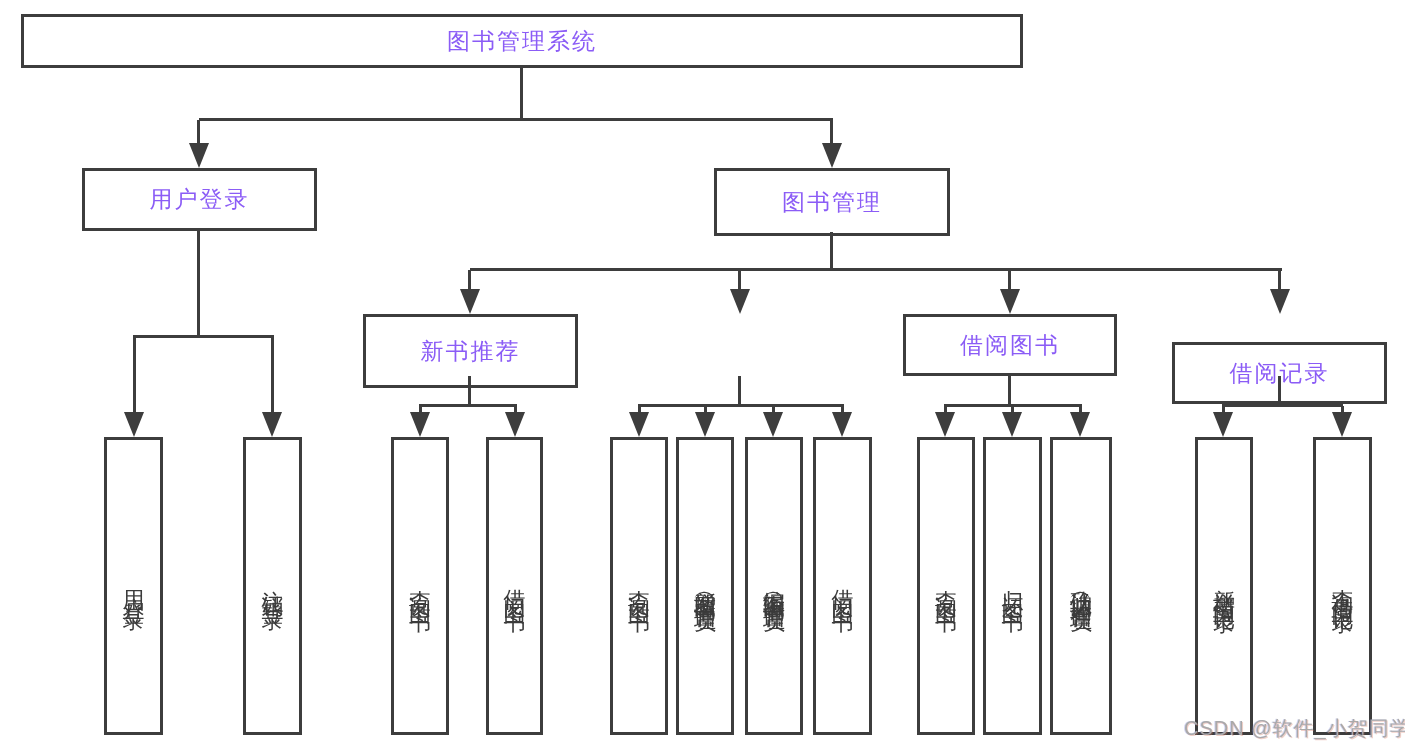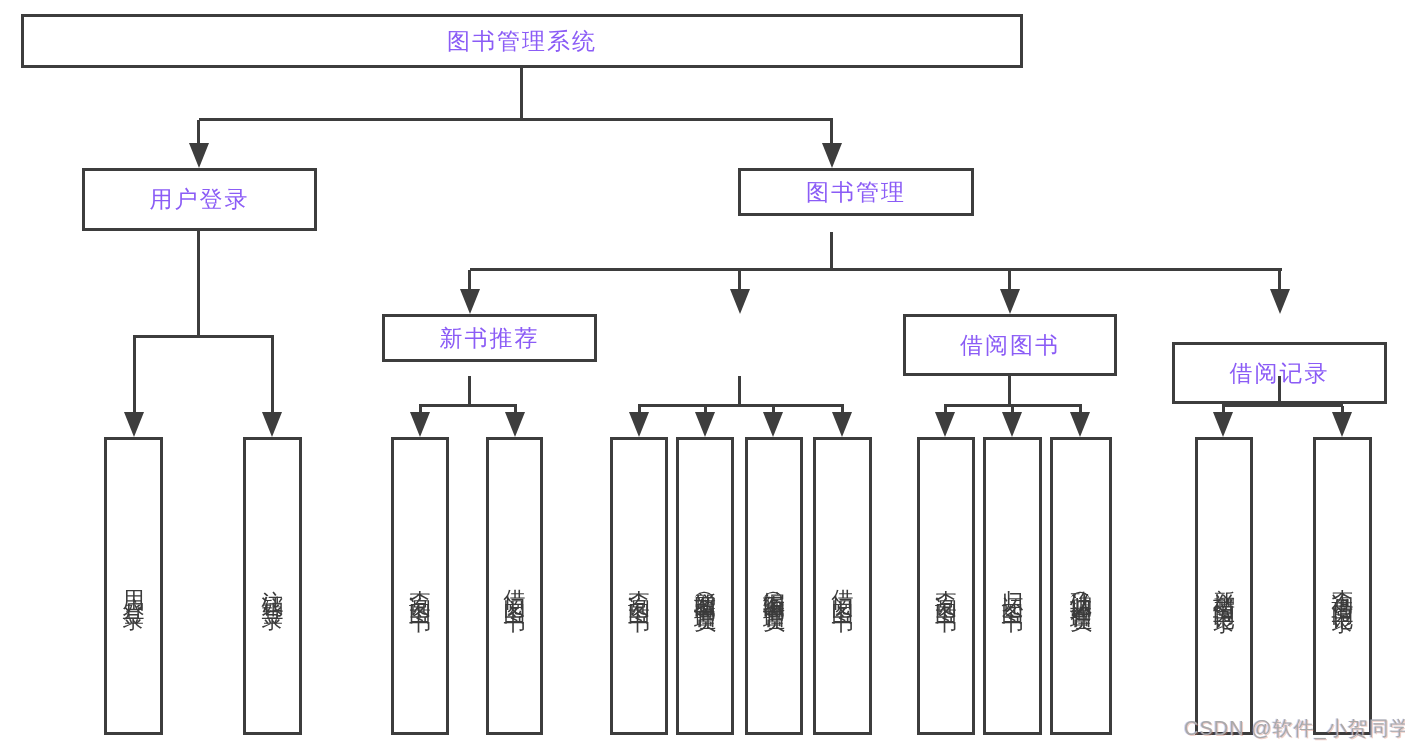--- a/index.html
+++ b/index.html
@@ -83,41 +83,41 @@
   <div class="box" style="left:21px; top:14px; width:1002px; height:54px;">图书管理系统</div>
 
   <div class="vl" style="left:520px; top:67px; height:53px;"></div>
   <div class="hl" style="left:199px; top:118px; width:634px;"></div>
   <div class="vl" style="left:197px; top:120px; height:24px;"></div>
   <div class="tri" style="left:189px; top:143px;"></div>
   <div class="vl" style="left:830px; top:120px; height:24px;"></div>
   <div class="tri" style="left:822px; top:143px;"></div>
 
   <div class="box" style="left:82px; top:168px; width:235px; height:63px;">用户登录</div>
-  <div class="box" style="left:714px; top:168px; width:236px; height:48px;margin-left:24px;">图书管理</div>
+  <div class="box" style="left:714px; top:168px; width:236px; height:68px;">图书管理</div>
 
   <div class="vl" style="left:197px; top:231px; height:107px;"></div>
   <div class="hl" style="left:133px; top:335px; width:141px;"></div>
   <div class="vl" style="left:133px; top:337px; height:76px;"></div>
   <div class="tri" style="left:124px; top:412px;"></div>
   <div class="vl" style="left:271px; top:337px; height:76px;"></div>
   <div class="tri" style="left:262px; top:412px;"></div>
 
   <div class="vl" style="left:830px; top:232px; height:38px;"></div>
   <div class="hl" style="left:470px; top:268px; width:812px;"></div>
   <div class="vl" style="left:468px; top:270px; height:21px;"></div>
   <div class="tri" style="left:460px; top:289px;"></div>
   <div class="vl" style="left:738px; top:270px; height:21px;"></div>
   <div class="tri" style="left:730px; top:289px;"></div>
   <div class="vl" style="left:1008px; top:270px; height:21px;"></div>
   <div class="tri" style="left:1000px; top:289px;"></div>
   <div class="vl" style="left:1278px; top:270px; height:21px;"></div>
   <div class="tri" style="left:1270px; top:289px;"></div>
 
-  <div class="box" style="left:382px; top:314px; width:215px; height:48px;">新书推荐</div>
+  <div class="box" style="left:363px; top:314px; width:215px; height:74px;">新书推荐</div>
   <div class="box" style="left:903px; top:314px; width:214px; height:62px;">借阅图书</div>
   <div class="box" style="left:1172px; top:314px; width:215px; height:62px;margin-top:28px;">借阅记录</div>
 
   <div class="vl" style="left:468px; top:376px; height:30px;"></div>
   <div class="hl" style="left:419px; top:404px; width:98px;"></div>
   <div class="vl" style="left:419px; top:406px; height:8px;"></div>
   <div class="tri" style="left:410px; top:412px;"></div>
   <div class="vl" style="left:514px; top:406px; height:8px;"></div>
   <div class="tri" style="left:505px; top:412px;"></div>
 

